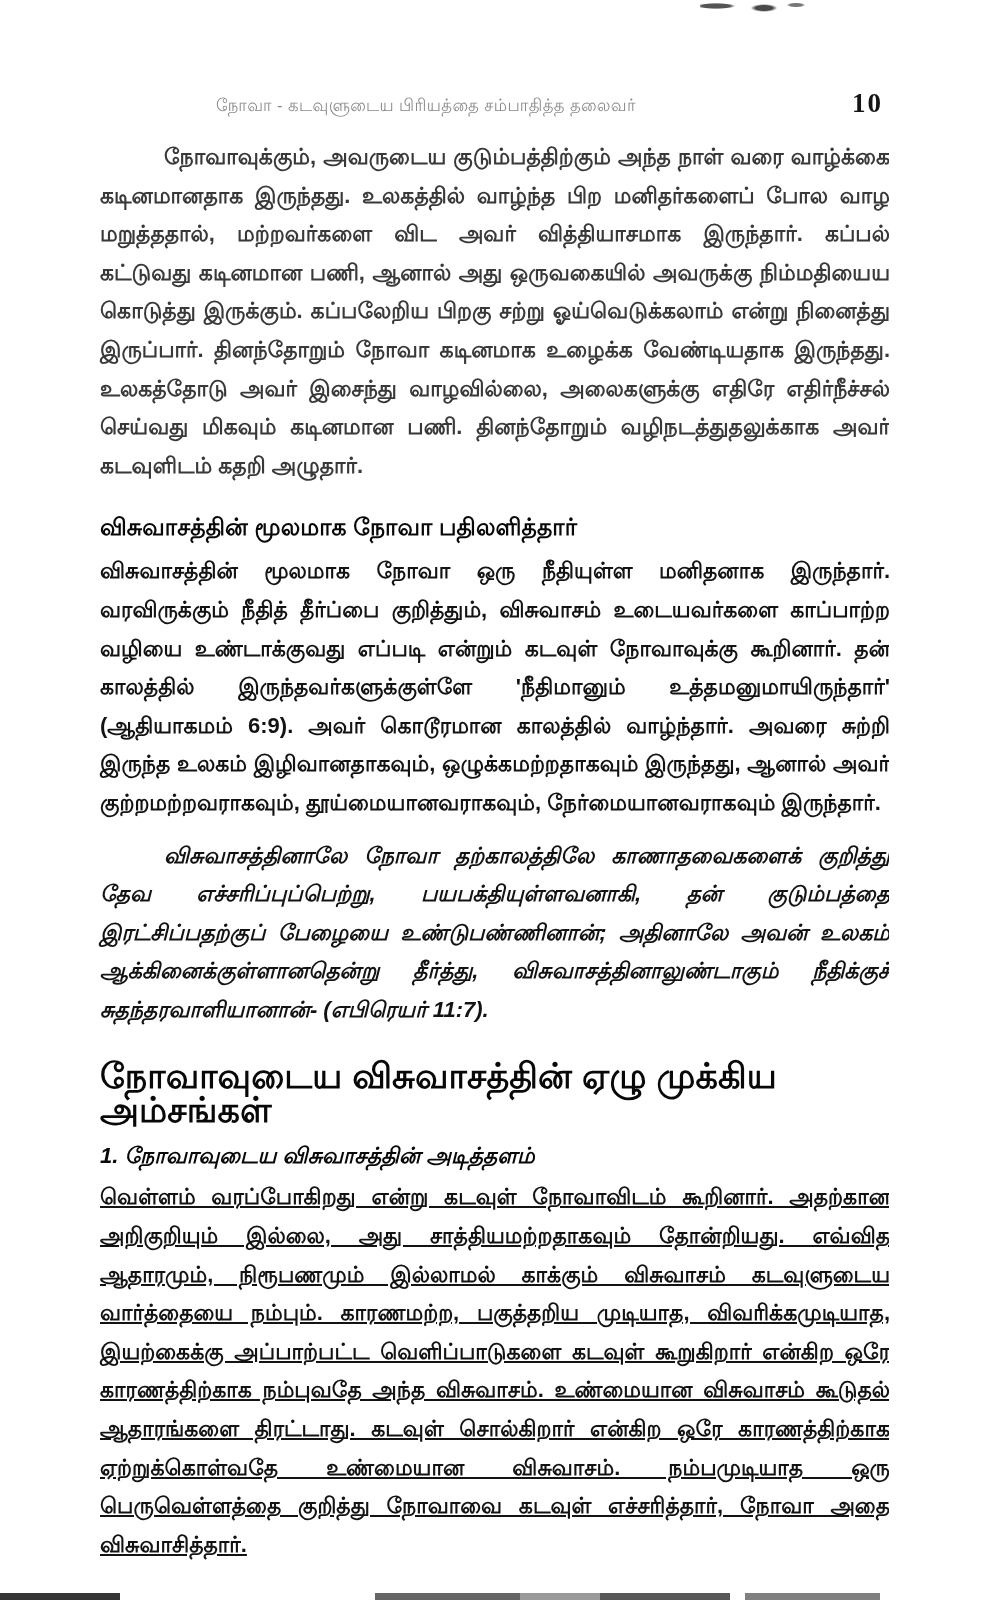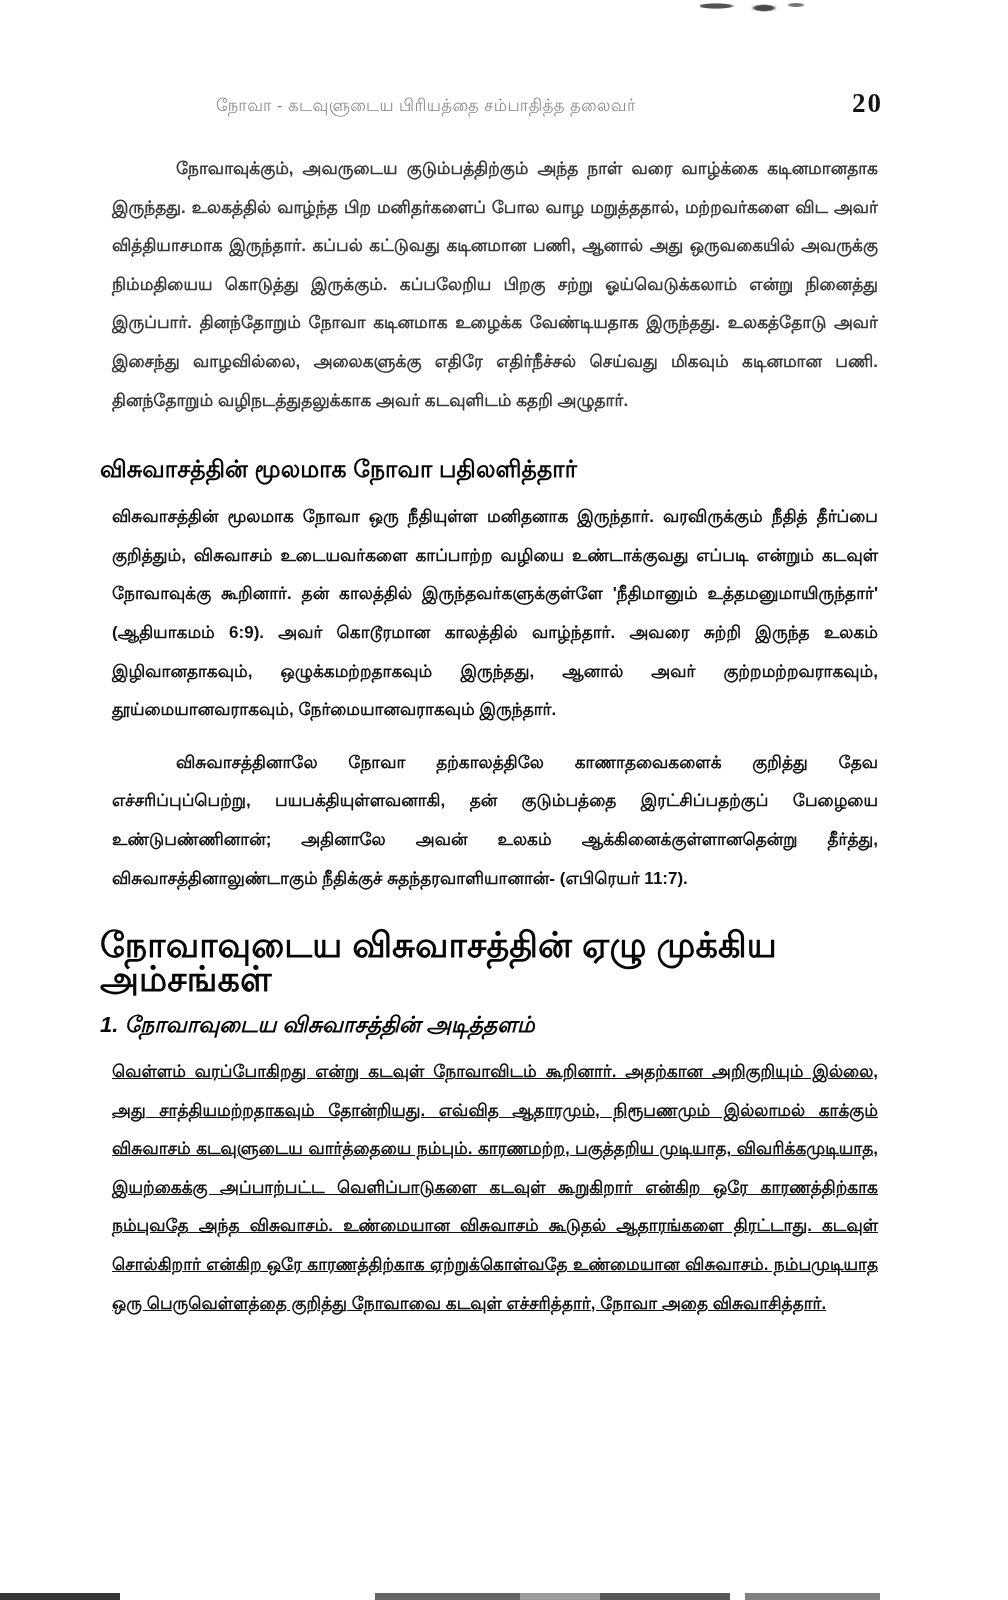--- a/index.html
+++ b/index.html
@@ -93,35 +93,35 @@
     left: 752px;
     top: -8px;
     font-family: "Liberation Serif", "DejaVu Serif", serif;
     font-size: 27px;
     font-weight: 700;
     color: #141414;
     letter-spacing: 2px;
   }
 
   p.body {
-    margin: 12px;
+    margin: 0;
     font-family: "Liberation Sans", "DejaVu Sans", sans-serif;
-    font-size: 17px;
+    font-size: 22px;
     line-height: 38.6px;
     text-align: justify;
     text-justify: inter-word;
     color: #131313;
     font-weight: 600;
   }
   p.body.indent { text-indent: 64px; }
   p.body.faded  { color: #2b2b2b; opacity: .93; }
-  p.gap-2 { margin-top: 14px; }
+  p.gap-2 { margin-top: 14px; font-style: italic; }
 
   h2.section {
-    margin: 32px 0 8px 0;
+    margin: 25px 0 8px 0;
     font-family: "Liberation Sans", "DejaVu Sans", sans-serif;
     font-size: 23.5px;
     line-height: 34px;
     font-weight: 700;
     color: #080808;
     letter-spacing: .1px;
   }
   h2.section.big {
     font-size: 35px;
     margin-top: 30px;
@@ -144,21 +144,21 @@
 
 <div class="page">
 
   <div class="scan-smudge-top"></div>
   <div class="scan-mark-right"></div>
 
   <div class="content">
 
     <div class="running-head">
       <div class="rh-text">நோவா - கடவுளுடைய பிரியத்தை சம்பாதித்த தலைவர்</div>
-      <div class="page-number">20</div>
+      <div class="page-number">10</div>
     </div>
 
     <p class="body indent faded">நோவாவுக்கும், அவருடைய குடும்பத்திற்கும் அந்த நாள் வரை வாழ்க்கை கடினமானதாக இருந்தது. உலகத்தில் வாழ்ந்த பிற மனிதர்களைப் போல வாழ மறுத்ததால், மற்றவர்களை விட அவர் வித்தியாசமாக இருந்தார். கப்பல் கட்டுவது கடினமான பணி, ஆனால் அது ஒருவகையில் அவருக்கு நிம்மதியைய கொடுத்து இருக்கும். கப்பலேறிய பிறகு சற்று ஓய்வெடுக்கலாம் என்று நினைத்து இருப்பார். தினந்தோறும் நோவா கடினமாக உழைக்க வேண்டியதாக இருந்தது. உலகத்தோடு அவர் இசைந்து வாழவில்லை, அலைகளுக்கு எதிரே எதிர்நீச்சல் செய்வது மிகவும் கடினமான பணி. தினந்தோறும் வழிநடத்துதலுக்காக அவர் கடவுளிடம் கதறி அழுதார்.</p>
 
     <h2 class="section">விசுவாசத்தின் மூலமாக நோவா பதிலளித்தார்</h2>
 
     <p class="body">விசுவாசத்தின் மூலமாக நோவா ஒரு நீதியுள்ள மனிதனாக இருந்தார். வரவிருக்கும் நீதித் தீர்ப்பை குறித்தும், விசுவாசம் உடையவர்களை காப்பாற்ற வழியை உண்டாக்குவது எப்படி என்றும் கடவுள் நோவாவுக்கு கூறினார். தன் காலத்தில் இருந்தவர்களுக்குள்ளே 'நீதிமானும் உத்தமனுமாயிருந்தார்' (ஆதியாகமம் 6:9). அவர் கொடூரமான காலத்தில் வாழ்ந்தார். அவரை சுற்றி இருந்த உலகம் இழிவானதாகவும், ஒழுக்கமற்றதாகவும் இருந்தது, ஆனால் அவர் குற்றமற்றவராகவும், தூய்மையானவராகவும், நேர்மையானவராகவும் இருந்தார்.</p>
 
     <p class="body indent gap-2">விசுவாசத்தினாலே நோவா தற்காலத்திலே காணாதவைகளைக் குறித்து தேவ எச்சரிப்புப்பெற்று, பயபக்தியுள்ளவனாகி, தன் குடும்பத்தை இரட்சிப்பதற்குப் பேழையை உண்டுபண்ணினான்; அதினாலே அவன் உலகம் ஆக்கினைக்குள்ளானதென்று தீர்த்து, விசுவாசத்தினாலுண்டாகும் நீதிக்குச் சுதந்தரவாளியானான்- (எபிரெயர் 11:7).</p>
 

